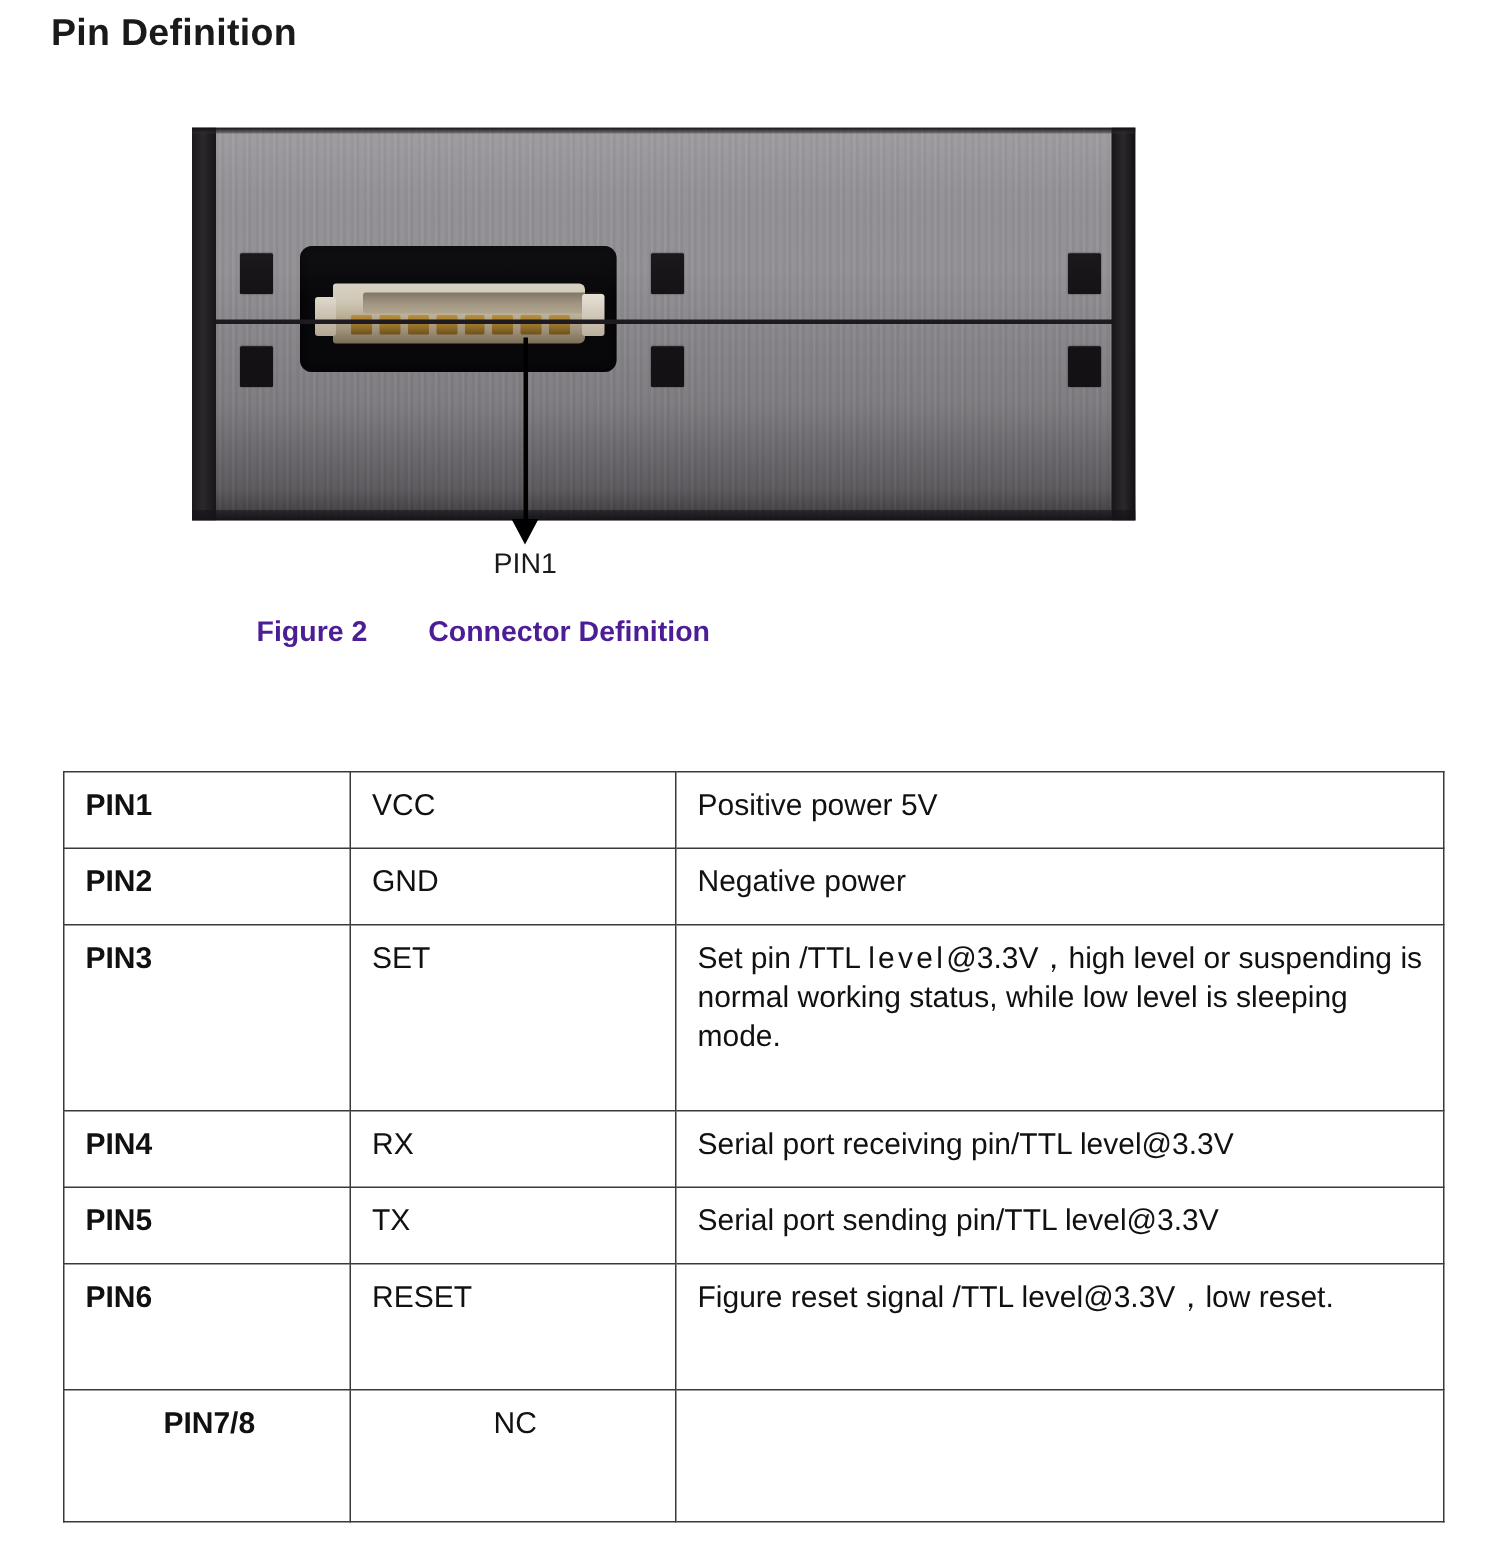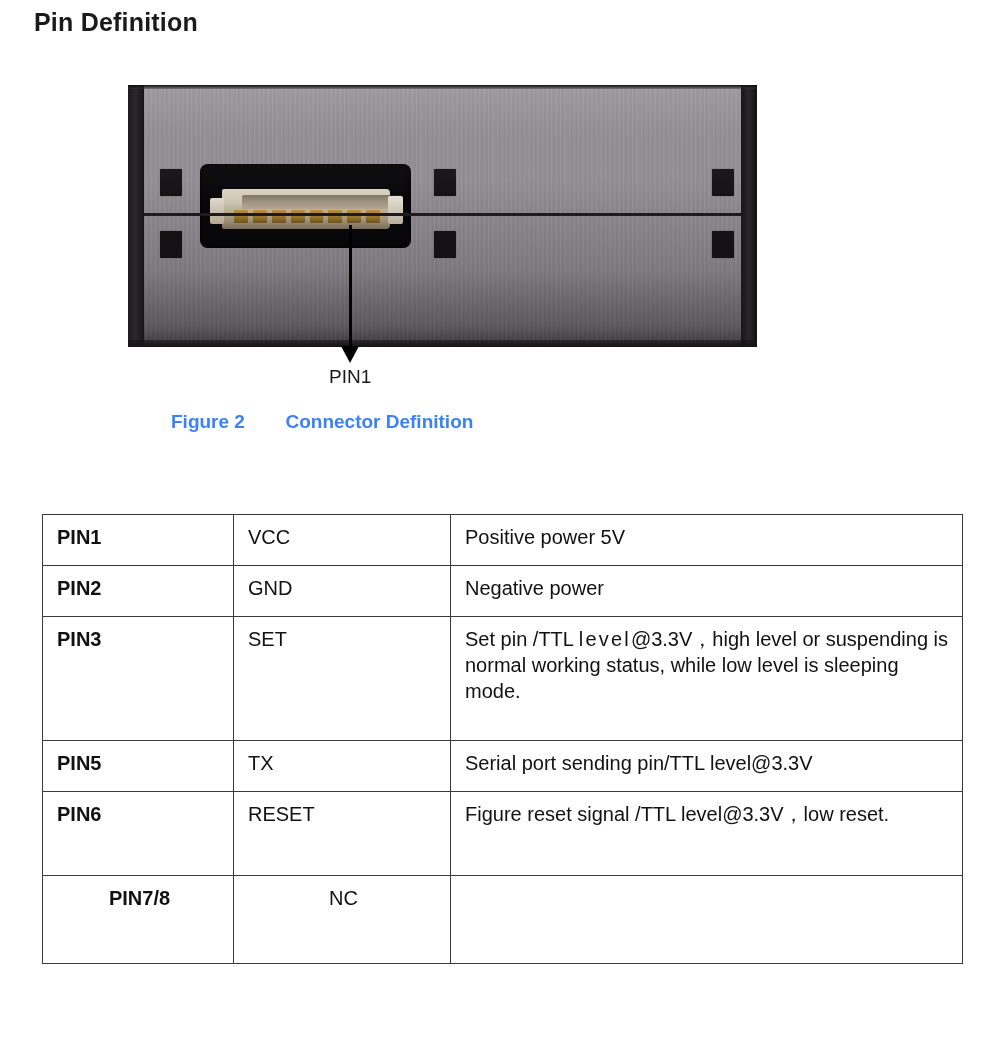--- a/index.html
+++ b/index.html
@@ -229,21 +229,21 @@
     color: #1a1a1a;
     white-space: nowrap;
   }
 
   .figure-caption {
     position: absolute;
     left: 171px;
     top: 411px;
     font-size: 19px;
     font-weight: bold;
-    color: #3b82f6;
+    color: #4c1d95;
     white-space: nowrap;
   }
   .figure-caption .cap-gap { display: inline-block; width: 30px; }
 
   
   .pin-table {
     position: absolute;
     left: 42px;
     top: 514px;
     width: 921px;
@@ -331,20 +331,25 @@
       <td class="col-pin">PIN2</td>
       <td class="col-name">GND</td>
       <td class="col-desc">Negative power</td>
     </tr>
     <tr class="r-tall-3">
       <td class="col-pin">PIN3</td>
       <td class="col-name">SET</td>
       <td class="col-desc"><span>Set pin /TTL </span><span class="spaced">level</span><span>@3.3V，high level or suspending is normal working status, while low level is sleeping mode.</span></td>
     </tr>
     <tr class="r-norm">
+      <td class="col-pin">PIN4</td>
+      <td class="col-name">RX</td>
+      <td class="col-desc">Serial port receiving pin/TTL level@3.3V</td>
+    </tr>
+    <tr class="r-norm">
       <td class="col-pin">PIN5</td>
       <td class="col-name">TX</td>
       <td class="col-desc">Serial port sending pin/TTL level@3.3V</td>
     </tr>
     <tr class="r-tall-2">
       <td class="col-pin">PIN6</td>
       <td class="col-name">RESET</td>
       <td class="col-desc">Figure reset signal /TTL level@3.3V，low reset.</td>
     </tr>
     <tr class="r-last">

